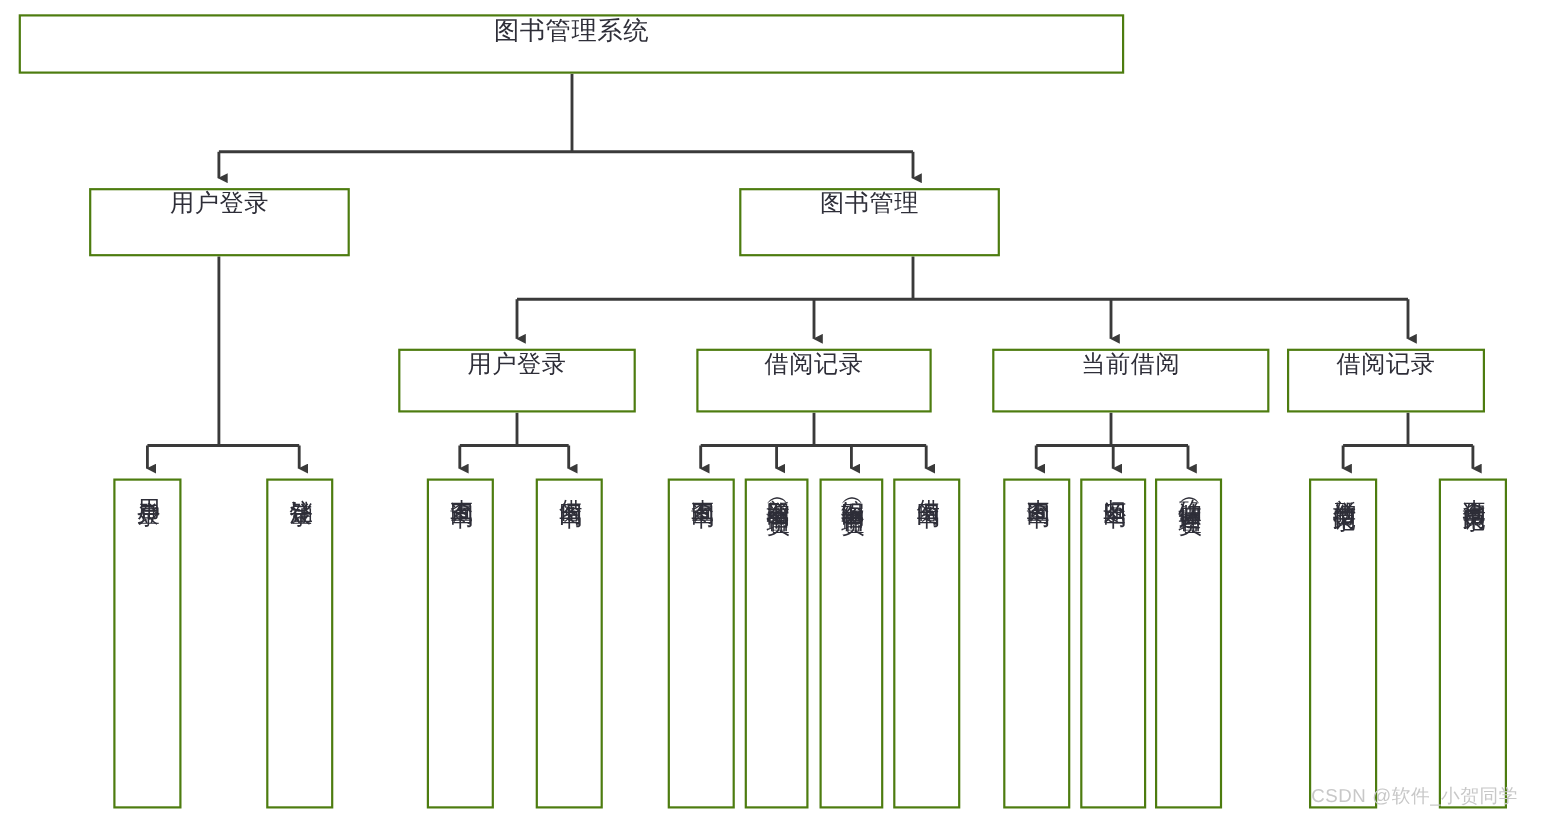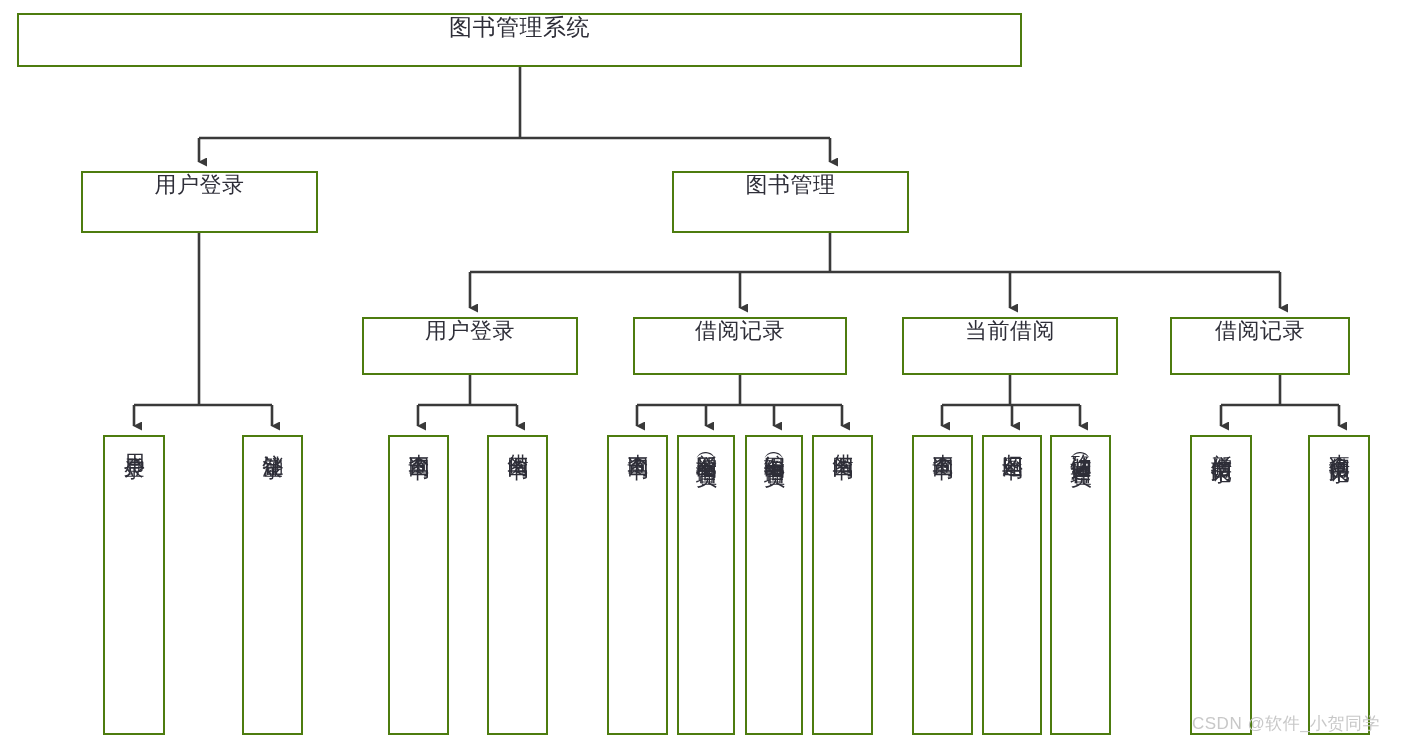--- a/index.html
+++ b/index.html
@@ -122,21 +122,21 @@
       </div>
       <div class="node-box" style="left: 672px; top: 171px; width: 237px; height: 62px;">
         <span class="node-label-h">图书管理</span>
       </div>
       <div class="node-box" style="left: 362px; top: 317px; width: 216px; height: 58px;">
         <span class="node-label-h">用户登录</span>
       </div>
       <div class="node-box" style="left: 633px; top: 317px; width: 214px; height: 58px;">
         <span class="node-label-h">借阅记录</span>
       </div>
-      <div class="node-box" style="left: 902px; top: 317px; width: 216px; height: 58px;">
+      <div class="node-box" style="left: 902px; top: 317px; width: 252px; height: 58px;">
         <span class="node-label-h">当前借阅</span>
       </div>
       <div class="node-box" style="left: 1170px; top: 317px; width: 180px; height: 58px;">
         <span class="node-label-h">借阅记录</span>
       </div>
       <div class="node-box" style="left: 103px; top: 435px; width: 62px; height: 300px;">
         <span class="node-label-v">用户登录</span>
       </div>
       <div class="node-box" style="left: 242px; top: 435px; width: 61px; height: 300px;">
         <span class="node-label-v">注销登录</span>

